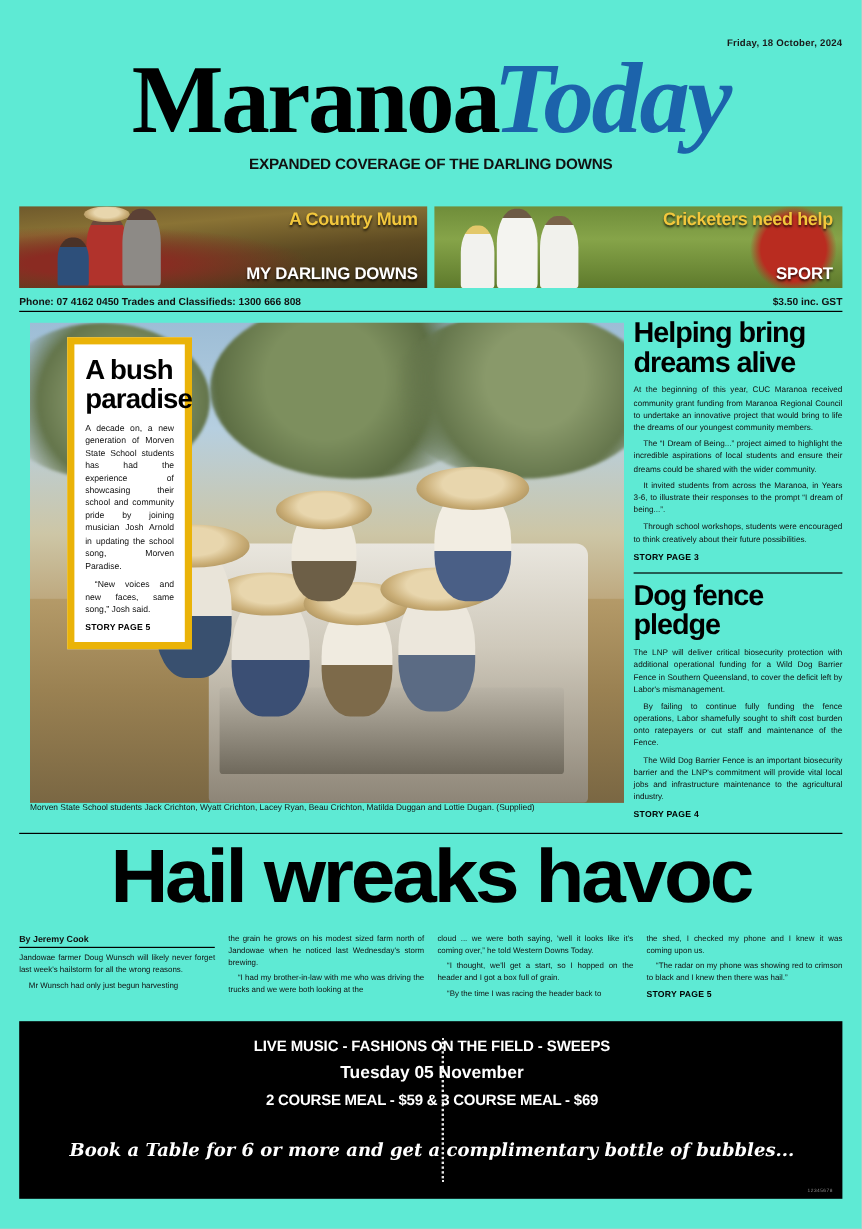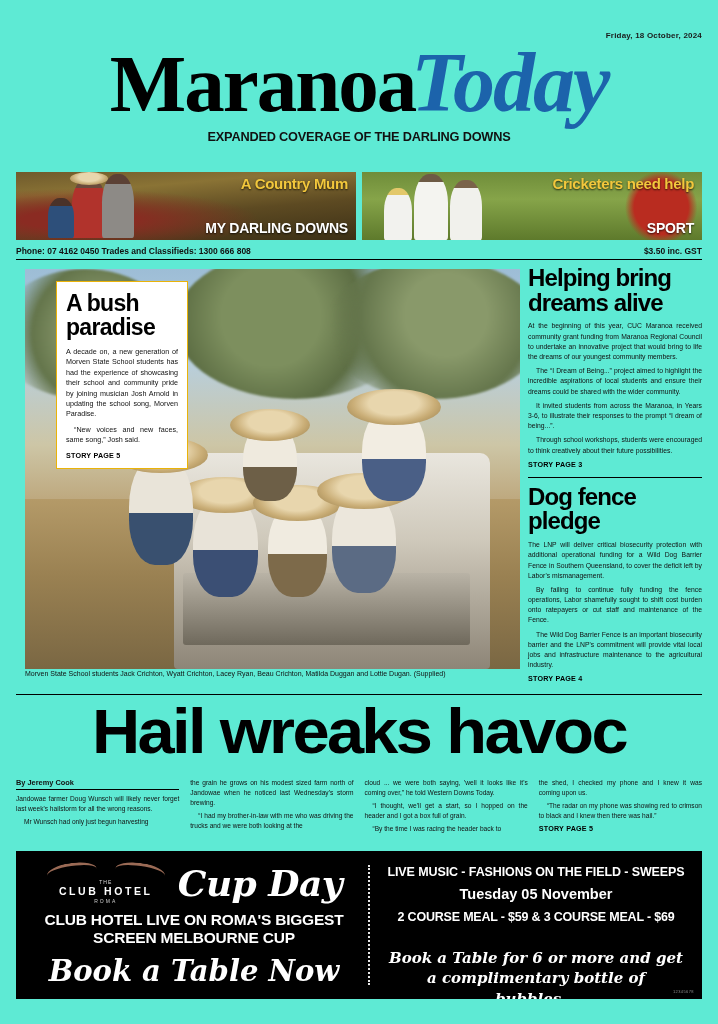--- a/index.html
+++ b/index.html
@@ -93,22 +93,22 @@
   .hat{
     position:absolute;border-radius:50%;
     background:radial-gradient(ellipse at 50% 40%,#e8d6ad 0 38%,#c9ad76 62%,#8e7543 100%);
   }
   .photo-caption{
     position:absolute;left:9px;top:404px;width:495px;
     font-size:7px;color:#111;line-height:1.25;
   }
   
   .bushbox{
-    position:absolute;left:40px;top:15px;width:132px;
-    background:#fff;border:1px solid #eab308;padding:10px 9px 8px 9px;
+    position:absolute;left:40px;top:15px;width:104px;
+    background:#fff;border:6px solid #eab308;padding:10px 9px 8px 9px;
     box-sizing:border-box;
   }
   .bushbox h2{
     margin:0 0 7px 0;font-size:23px;line-height:1.04;font-weight:bold;
     color:#000;letter-spacing:-.7px;
   }
   .bushbox p{
     margin:0 0 5px 0;font-size:7.2px;line-height:1.45;color:#111;
     text-align:justify;
   }
@@ -326,36 +326,20 @@
       <p class="ind">“By the time I was racing the header back to</p>
     </div>
     <div class="scol">
       <p>the shed, I checked my phone and I knew it was coming upon us.</p>
       <p class="ind">“The radar on my phone was showing red to crimson to black and I knew then there was hail.”</p>
       <div class="storyref">STORY PAGE 5</div>
     </div>
   </div>
 
   <div class="ad">
-    <div class="ad-left">
-      <div class="logo-wrap">
-        <div class="logo">
-          <div class="horns">
-            <span class="horn l"></span>
-              <span class="horn r"></span>
-          </div>
-          <div class="logo-the">THE</div>
-          <div class="logo-name">CLUB HOTEL</div>
-          <div class="logo-roma">ROMA</div>
-        </div>
-        <div class="script cupday">Cup Day</div>
-      </div>
-      <div class="ad-caps">CLUB HOTEL LIVE ON ROMA'S BIGGEST SCREEN MELBOURNE CUP</div>
-      <div class="script booknow">Book a Table Now</div>
-    </div>
 
     <div class="ad-divider"></div>
 
     <div class="ad-right">
       <div class="ad-r1">LIVE MUSIC - FASHIONS ON THE FIELD - SWEEPS</div>
       <div class="ad-r2">Tuesday 05 November</div>
       <div class="ad-r3">2 COURSE MEAL - $59 &amp; 3 COURSE MEAL - $69</div>
       <div class="script ad-r4">Book a Table for 6 or more and get a complimentary bottle of bubbles...</div>
       <div class="ad-tiny">12345678</div>
     </div>

